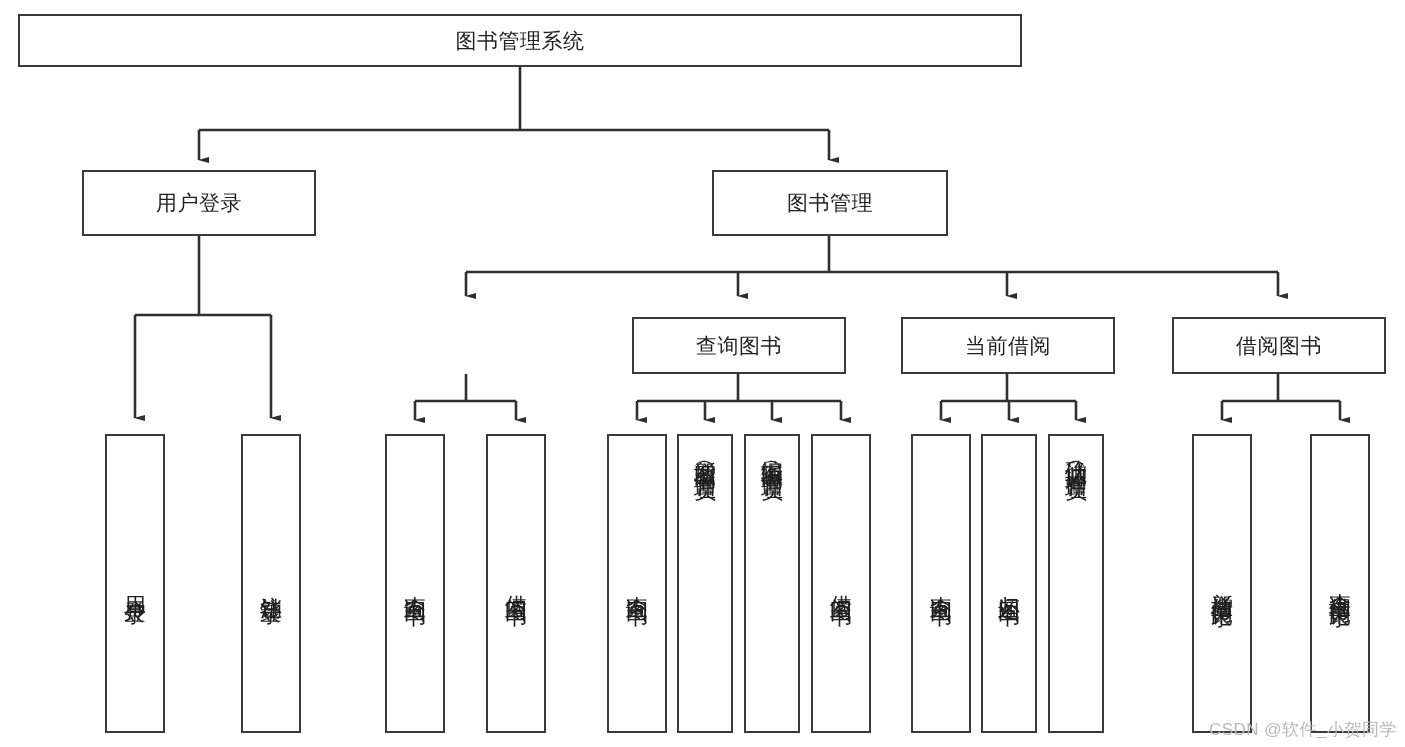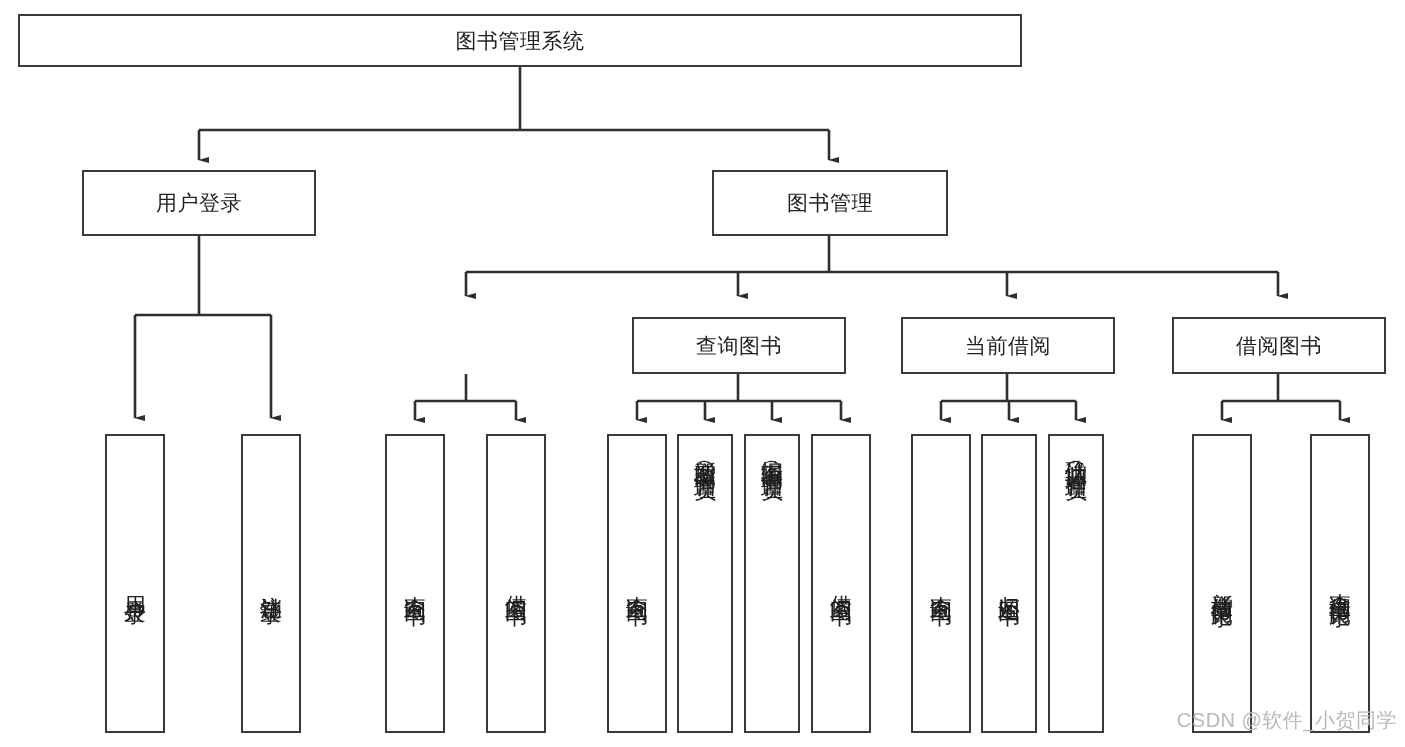--- a/index.html
+++ b/index.html
@@ -62,22 +62,22 @@
     writing-mode: vertical-rl;
     text-orientation: upright;
     font-size: 22px;
     line-height: 1.0;
     letter-spacing: 3px;
     white-space: nowrap;
   }
   .watermark {
     position: absolute;
     right: 8px;
-    bottom: 13px;
-    font-size: 20px;
+    bottom: 6px;
+    font-size: 17px;
     color: #b8b8b8;
     white-space: nowrap;
     letter-spacing: 0.5px;
   }
 </style>
 </head>
 <body>
 
 <div id="canvas">
 

